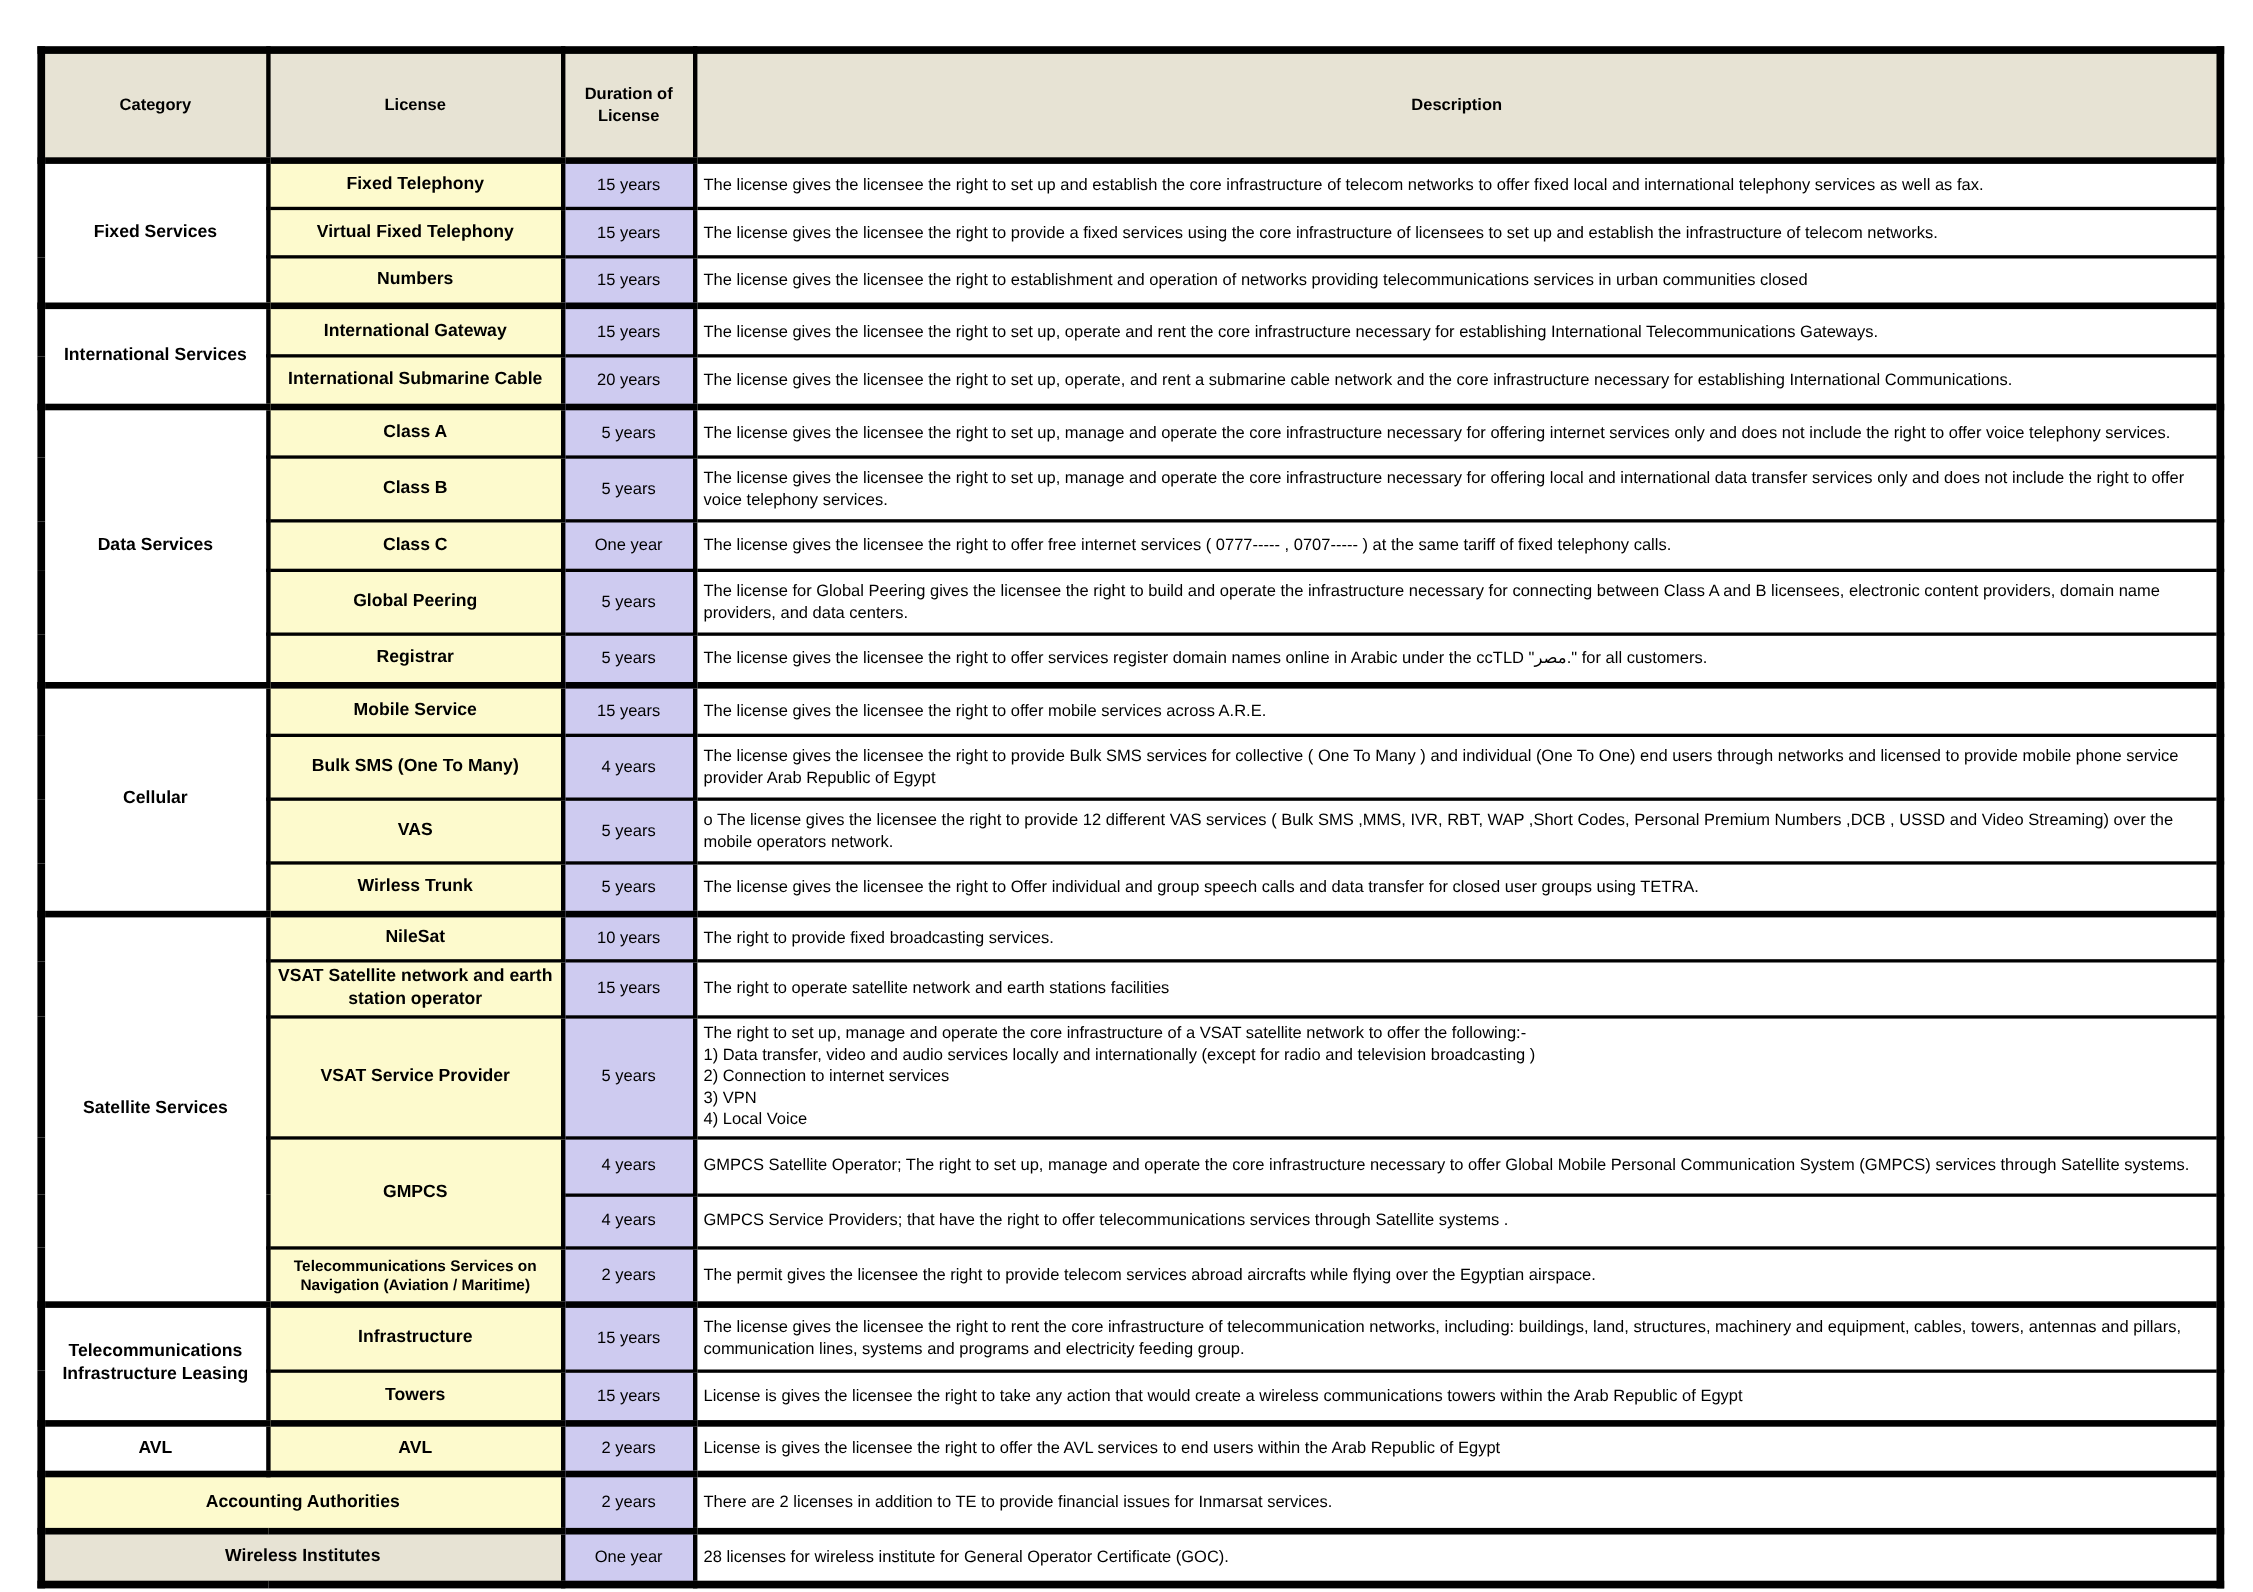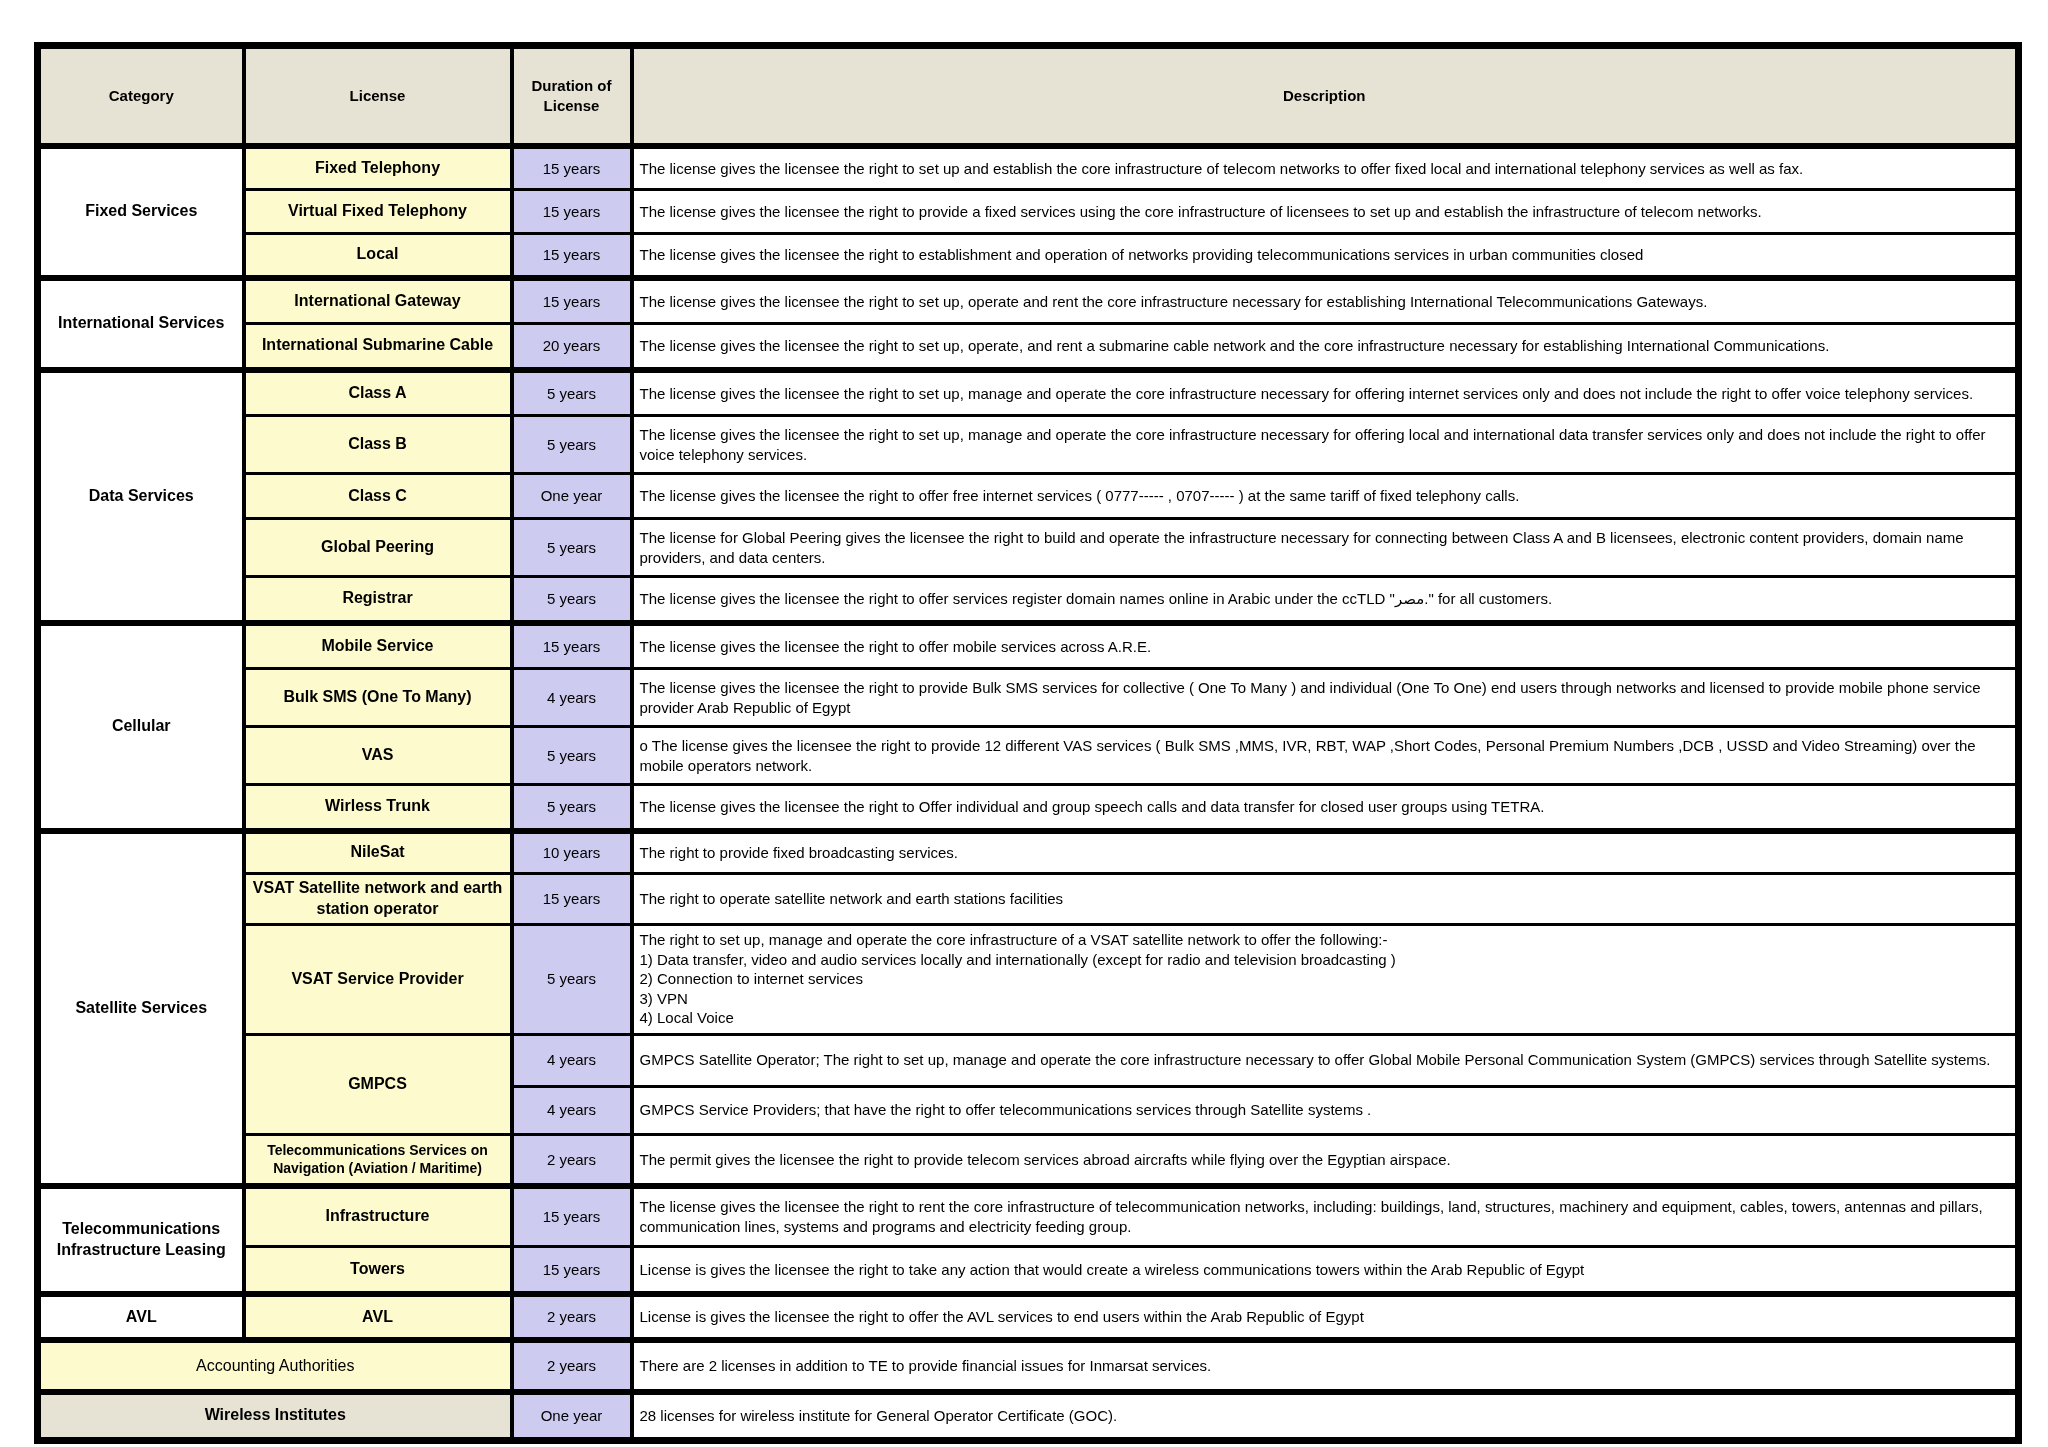--- a/index.html
+++ b/index.html
@@ -21,21 +21,21 @@
     font-size:15px;line-height:1.3;
   }
   tr.gt > th, tr.gt > td{border-top-width:6px;}
   th.hdr{background:#e7e3d4;font-weight:bold;text-align:center;font-size:15px;}
   td.cat{background:#ffffff;font-weight:bold;text-align:center;font-size:16px;}
   td.lic{background:#fdfacd;font-weight:bold;text-align:center;font-size:16px;}
   td.dur{background:#cecbf0;text-align:center;font-size:15px;}
   td.desc{background:#ffffff;text-align:left;}
   td.desc .lead{font-weight:normal;}
   td.desc-pre{white-space:pre-line;}
-  td.merged-yellow{background:#fdfacd;font-weight:normal;text-align:center;font-size:16px;}
+  td.merged-yellow{background:#fdfacd;font-weight:bold;text-align:center;font-size:16px;}
   td.merged-beige{background:#e7e3d4;font-weight:bold;text-align:center;font-size:16px;}
 </style>
 </head>
 <body>
 
 <table class="lic-table">
   <colgroup>
     <col class="c-cat">
       <col class="c-lic">
       <col class="c-dur">
@@ -55,21 +55,21 @@
     <td class="lic">Fixed Telephony</td>
     <td class="dur">15 years</td>
     <td class="desc">The license gives the licensee the right to set up and establish the core infrastructure of telecom networks to offer fixed local and international telephony services as well as fax.</td>
   </tr>
   <tr style="height:44px">
     <td class="lic">Virtual Fixed Telephony</td>
     <td class="dur">15 years</td>
     <td class="desc">The license gives the licensee the right to provide a fixed services using the core infrastructure of licensees  to set up and establish the infrastructure of telecom networks.</td>
   </tr>
   <tr style="height:44px">
-    <td class="lic">Local</td>
+    <td class="lic">Numbers</td>
     <td class="dur">15 years</td>
     <td class="desc">The license gives the licensee the right to establishment and operation of networks providing telecommunications services in urban communities closed</td>
   </tr>
 
   <tr class="gt" style="height:46px">
     <td class="cat" rowspan="2">International Services</td>
     <td class="lic">International Gateway</td>
     <td class="dur">15 years</td>
     <td class="desc">The license gives the licensee the right to set up, operate and rent the core infrastructure necessary for establishing International Telecommunications Gateways.</td>
   </tr>

